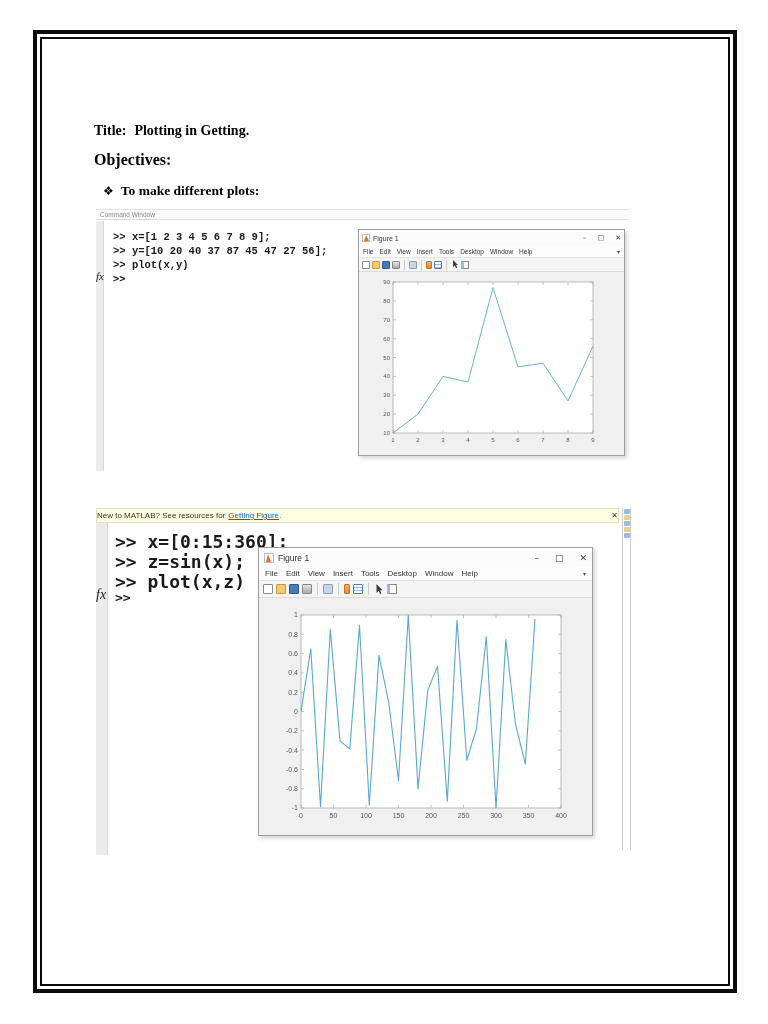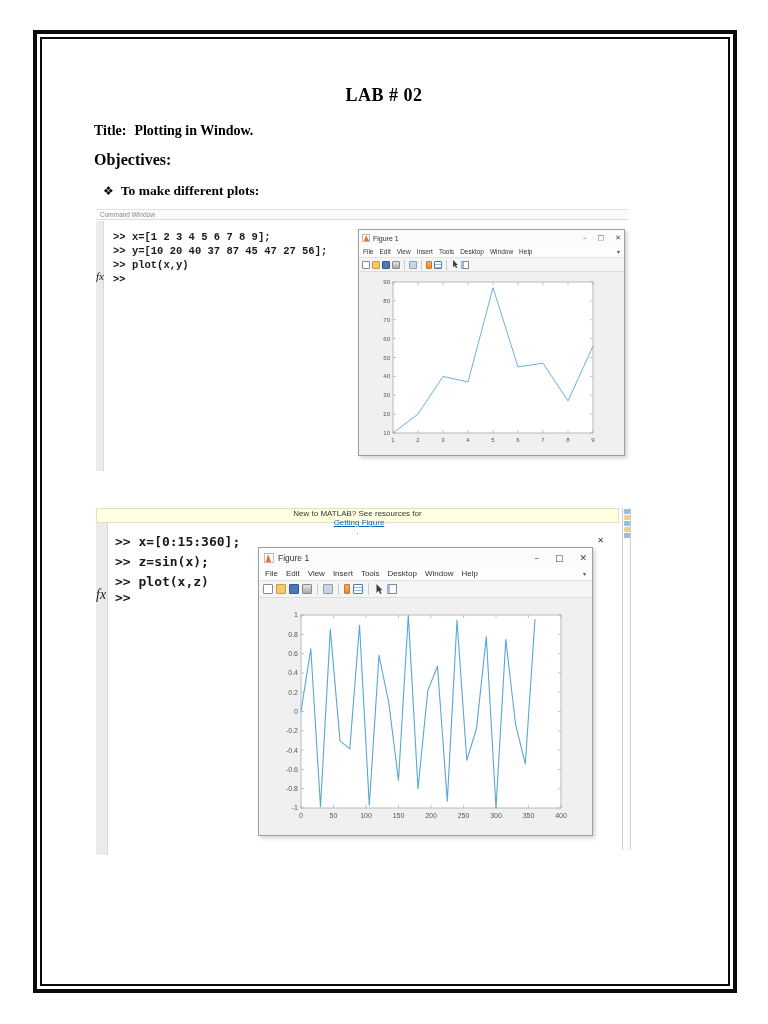--- a/index.html
+++ b/index.html
@@ -26,31 +26,31 @@
   .shot2 { left:96px; top:508px; width:523px; height:347px; }
 
   .cw-header { height:10px; background:#fbfbfb; border-bottom:1px solid #dcdcdc;
                font-size:6.5px; color:#888; padding:1px 0 0 4px; }
   .left-strip { position:absolute; background:#ebebeb; border-right:1px solid #d8d8d8; }
   .shot1 .left-strip { left:0; top:11px; width:8px; height:250px; }
   .shot2 .left-strip { left:0; top:15px; width:12px; height:332px; }
 
   .code { position:absolute; font-family:"DejaVu Sans Mono", monospace; font-weight:bold; color:#1a1a1a; white-space:pre; }
   .shot1 .code { left:17px; top:20px; font-size:10.5px; line-height:14px;font-family:Liberation Mono, monospace; }
-  .shot2 .code { left:19px; top:24px; font-size:13px; line-height:20px; }
+  .shot2 .code { left:19px; top:24px; font-size:18px; line-height:20px; }
   .prompt-row { position:absolute; font-family:"DejaVu Sans Mono", monospace; font-weight:bold; color:#1a1a1a; }
   .shot1 .prompt-row { left:17px; top:62px; font-size:10.5px; }
   .shot2 .prompt-row { left:19px; top:82px; font-size:13px; }
   .fx { position:absolute; font-family:"Liberation Serif", serif; font-style:italic; color:#222; }
   .shot1 .fx { left:0px; top:60px; font-size:11px; }
   .shot2 .fx { left:0px; top:79px; font-size:14px; }
 
   
   .banner { height:15px; background:#ffffe1; border:1px solid #e3e0c0; display:flex; align-items:center;
-            font-size:8px; color:#333; padding:0 14px;flex-direction:column; }
+            font-size:8px; color:#333; padding:0 0; }
   .banner .link { color:#0563c1; text-decoration:underline; margin-left:3px; }
   .banner .close { margin-left:auto; font-size:8px; color:#333; font-family:"DejaVu Sans", sans-serif; cursor:default; }
 
   
   .side-strip { position:absolute; left:622px; top:508px; width:9px; height:342px;
                 background:#fdfdfd; border-left:1px solid #cfcfcf; border-right:1px solid #cfcfcf; }
   .side-strip .mini { width:6px; height:5px; margin:1px auto 1px auto; border-radius:1px; }
   .mini.b { background:#9db9dc; } .mini.y { background:#e3d488; }
 
   
@@ -101,23 +101,22 @@
   .client svg { position:absolute; left:0; top:0; }
 </style>
 </head>
 <body>
 
 <div class="page">
   <div class="frame-outer">
     <div class="frame-inner"></div>
   </div>
 
-  <div class="lab-title">LAB # 02</div>
   <div class="title-line">
-    <span class="lbl"><span>Title</span><span>:</span></span><span class="val">Plotting in Window.</span>
+    <span class="lbl"><span>Title</span><span>:</span></span><span class="val">Plotting in Getting.</span>
   </div>
   <div class="objectives">Objectives:</div>
   <div class="bullet-line">
     <span class="diamond">❖</span><span>To make different plots:</span>
   </div>
 
   <div class="shot shot1">
     <div class="cw-header">Command Window</div>
     <div class="left-strip"></div>
     <div class="code"><div>&gt;&gt; x=[1 2 3 4 5 6 7 8 9];</div><div>&gt;&gt; y=[10 20 40 37 87 45 47 27 56];</div><div>&gt;&gt; plot(x,y)</div></div>

